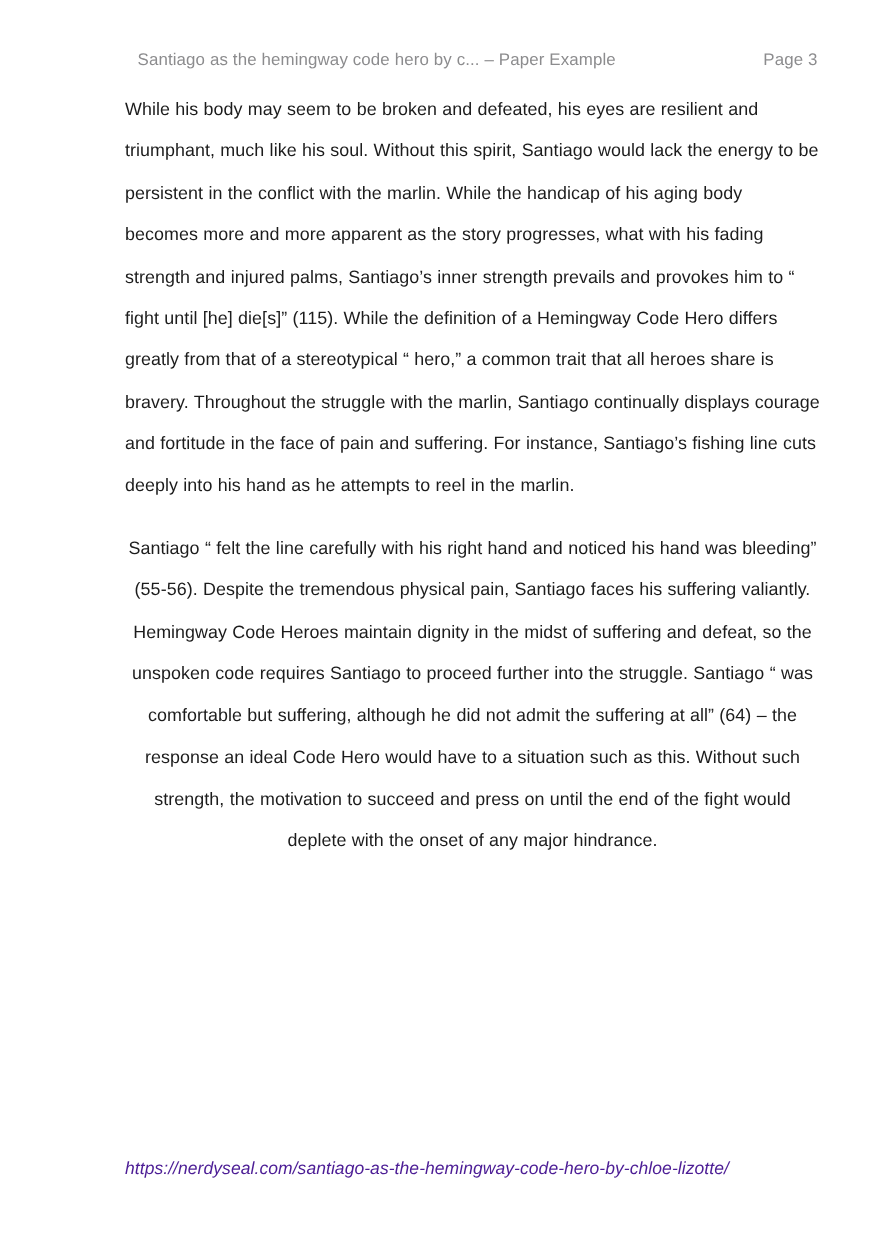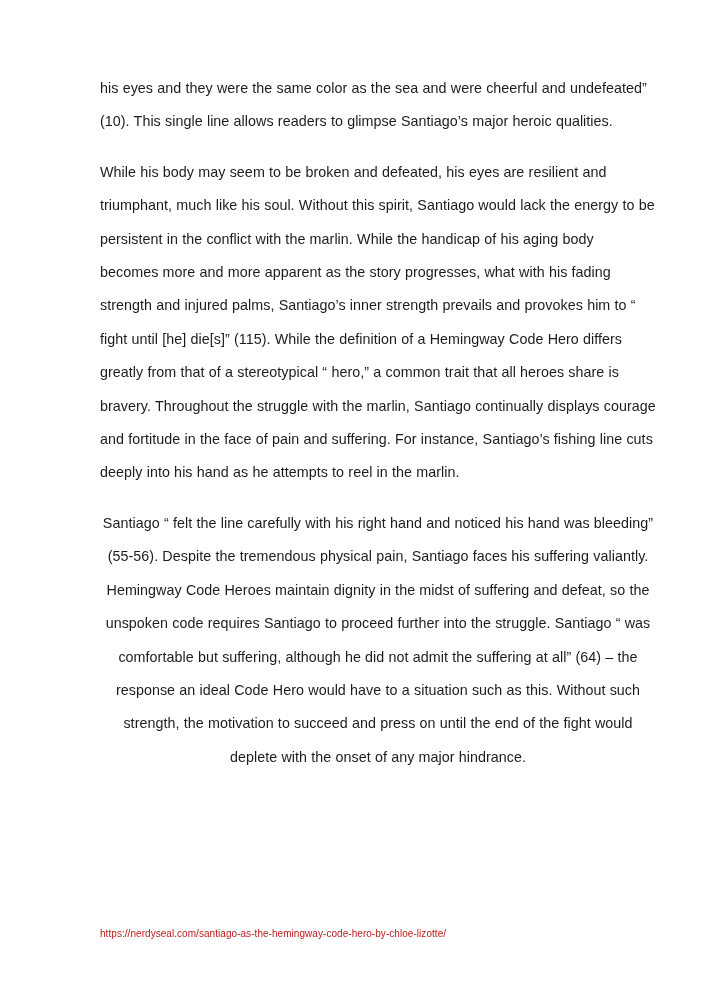--- a/index.html
+++ b/index.html
@@ -73,36 +73,40 @@
     margin-bottom: 0;
     text-align: center;
   }
 
   
   .source-link {
     position: absolute;
     top: 925px;
     left: 100px;
     width: 530px;
-    font-size: 10px;
+    font-size: 14px;
     line-height: 18px;
-    color: #b91c1c;
+    color: #4c1d95;
     text-decoration: none;
     letter-spacing: 0.05px;
     word-break: break-word;
     display: block;
+    font-style: italic;
   }
 </style>
 </head>
 <body>
 
 <div class="page">
 
+  <div class="page-header">
+    <span class="header-title">Santiago as the hemingway code hero by c... – Paper Example</span>
+    <span class="header-pageno">Page 3</span>
+  </div>
 
   <div class="content">
-    <p class="para">his eyes and they were the same color as the sea and were cheerful and undefeated” (10). This single line allows readers to glimpse Santiago’s major heroic qualities.</p>
     <p class="para">While his body may seem to be broken and defeated, his eyes are resilient and triumphant, much like his soul. Without this spirit, Santiago would lack the energy to be persistent in the conflict with the marlin. While the handicap of his aging body becomes more and more apparent as the story progresses, what with his fading strength and injured palms, Santiago’s inner strength prevails and provokes him to “ fight until [he] die[s]” (115). While the definition of a Hemingway Code Hero differs greatly from that of a stereotypical “ hero,” a common trait that all heroes share is bravery. Throughout the struggle with the marlin, Santiago continually displays courage and fortitude in the face of pain and suffering. For instance, Santiago’s fishing line cuts deeply into his hand as he attempts to reel in the marlin.</p>
     <p class="para">Santiago “ felt the line carefully with his right hand and noticed his hand was bleeding” (55-56). Despite the tremendous physical pain, Santiago faces his suffering valiantly. Hemingway Code Heroes maintain dignity in the midst of suffering and defeat, so the unspoken code requires Santiago to proceed further into the struggle. Santiago “ was comfortable but suffering, although he did not admit the suffering at all” (64) – the response an ideal Code Hero would have to a situation such as this. Without such strength, the motivation to succeed and press on until the end of the fight would deplete with the onset of any major hindrance.</p>
   </div>
 
   <a class="source-link" href="#">https://nerdyseal.com/santiago-as-the-hemingway-code-hero-by-chloe-lizotte/</a>
 
 </div>
 
 </body></html>

